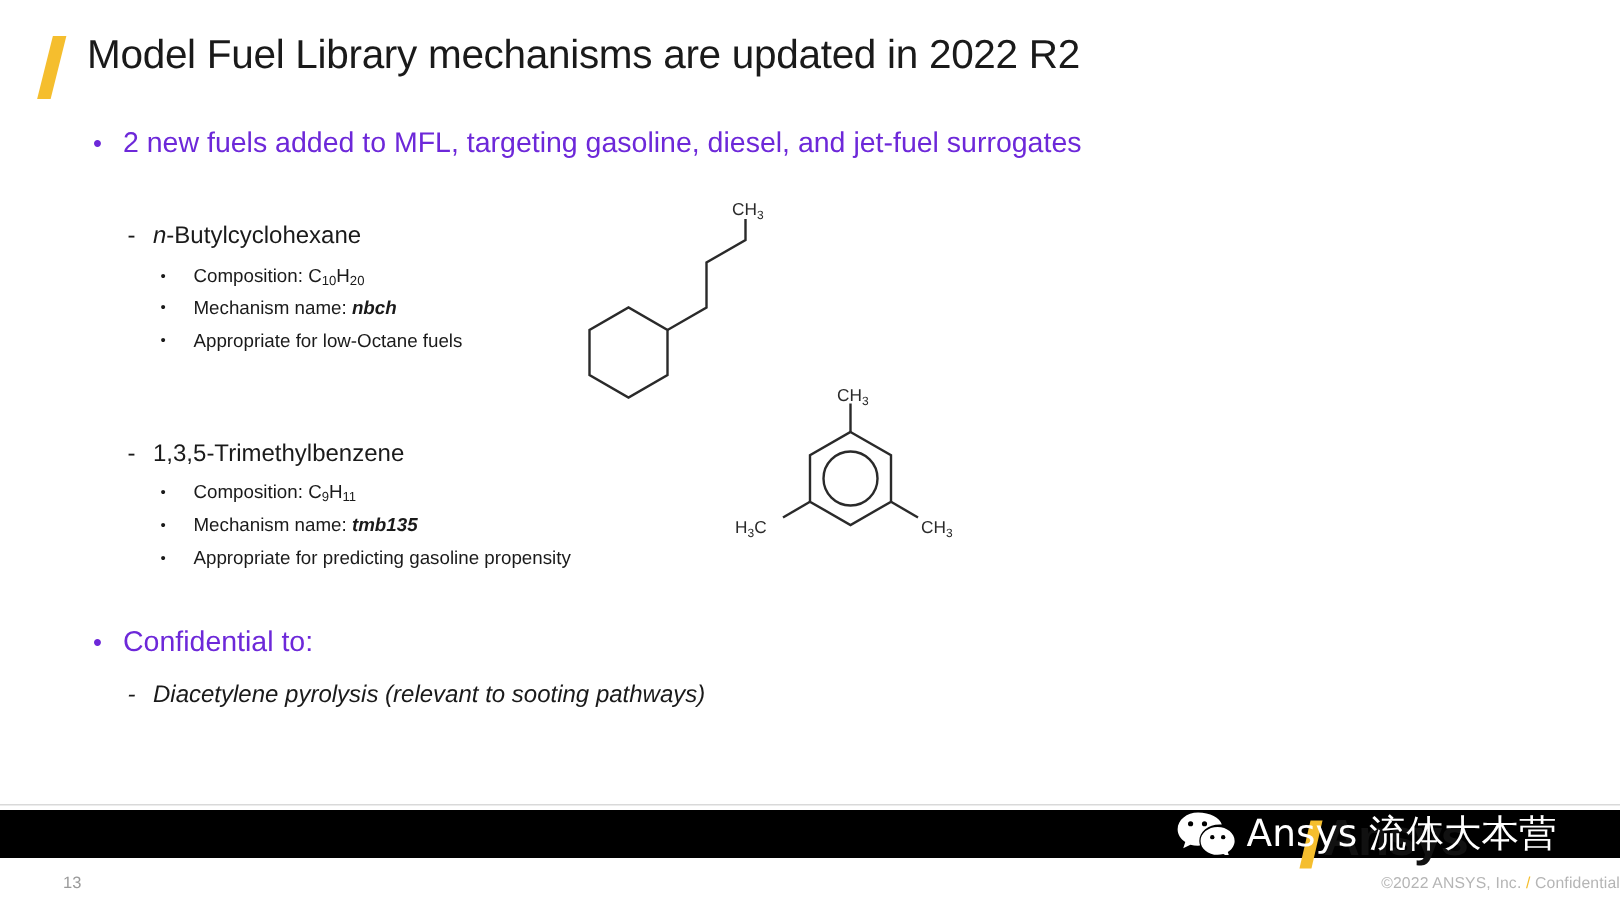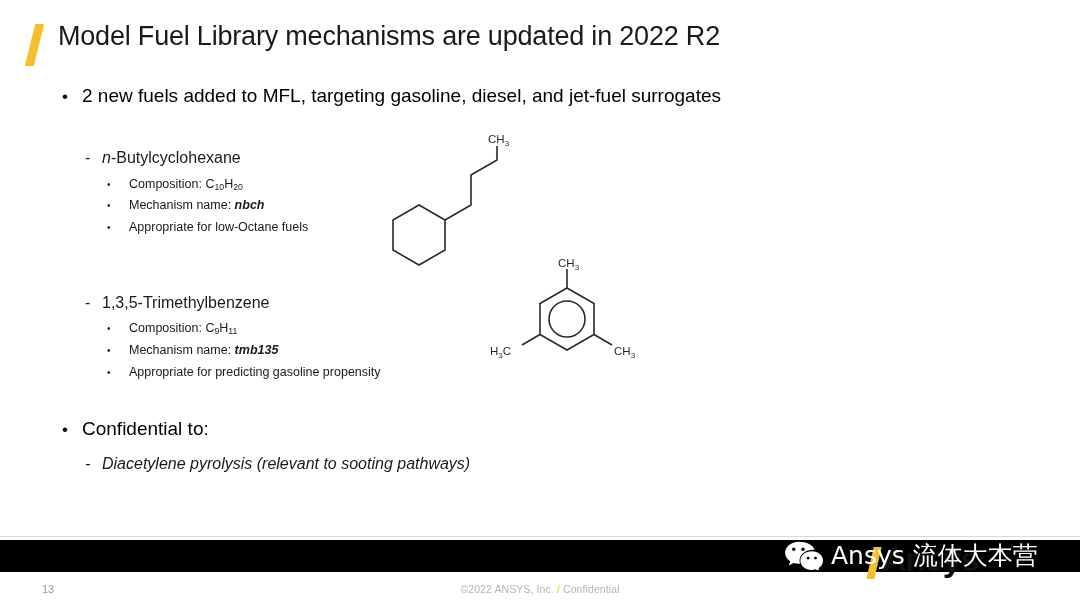--- a/index.html
+++ b/index.html
@@ -39,21 +39,21 @@
     font-weight: 400;
     letter-spacing: -0.2px;
     color: #1a1a1a;
     white-space: nowrap;
   }
 
   
   .bullet-l1 {
     position: absolute;
     font-size: 19px;
-    color: #000000;
+    color: #6d28d9;
     white-space: nowrap;
   }
   .bullet-l1 .dot {
     display: inline-block;
     width: 20px;
     font-size: 17px;
     vertical-align: baseline;
   }
   .bullet-l2 {
     position: absolute;
@@ -121,21 +121,21 @@
   .page-num {
     position: absolute;
     left: 42px; top: 583px;
     font-size: 11px;
     color: #9a9a9a;
   }
   .copyright {
     position: absolute;
     left: 0; top: 583px;
     width: 1080px;
-    text-align: center;
+    text-align: right;
     font-size: 10.5px;
     color: #b5b5b5;
     letter-spacing: 0.1px;
   }
   .copyright .slash-y { color: #F5BE2E; }
 
   
   .ansys-logo {
     position: absolute;
     left: 862px; top: 538px;

